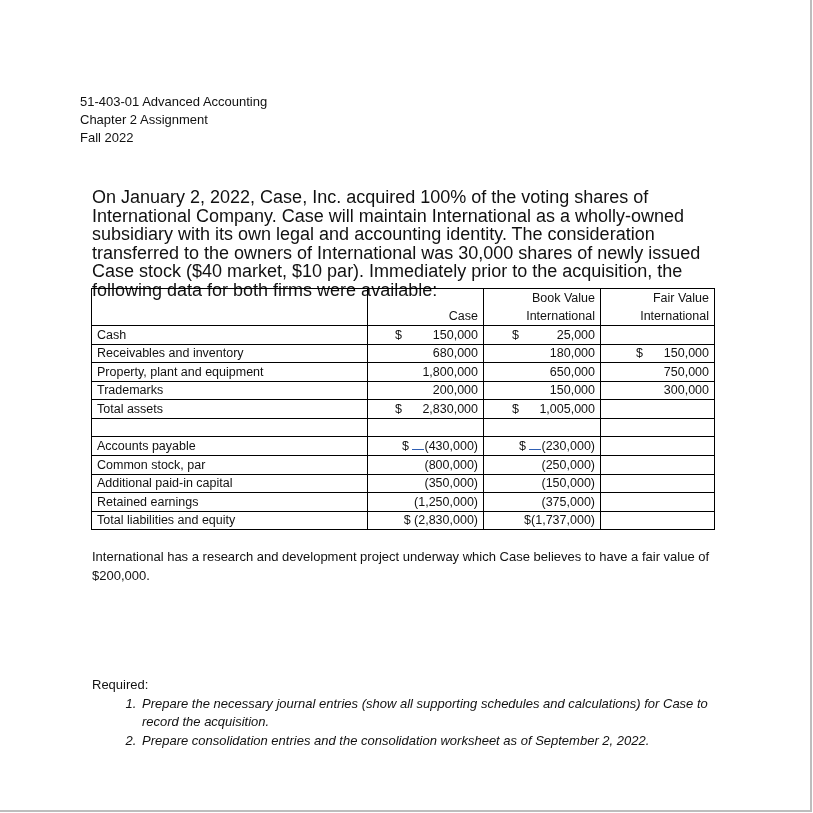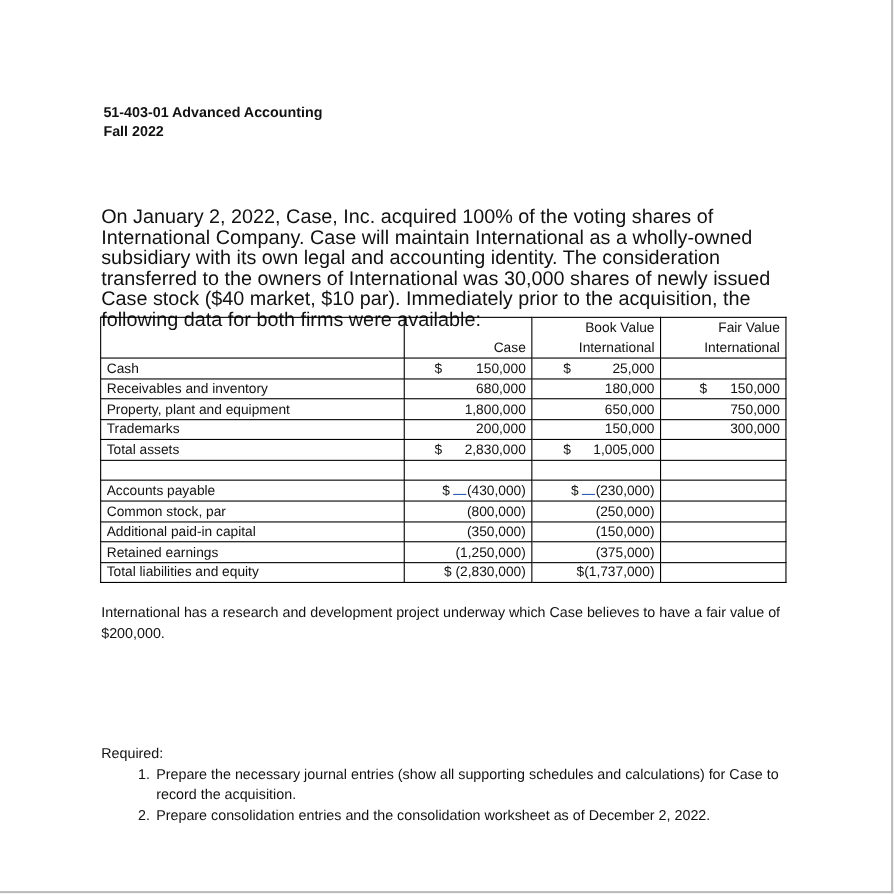--- a/index.html
+++ b/index.html
@@ -23,23 +23,23 @@
       background: #bdbdbd;
     }
     .page-edge-bottom {
       position: absolute;
       left: 0; top: 810px;
       width: 812px; height: 2px;
       background: #bdbdbd;
     }
     .header-block {
       position: absolute;
-      left: 94px;
+      left: 80px;
       top: 93px;
-      font-weight: bold;
+      font-weight: normal;
       font-size: 13px;
       line-height: 18px;
     }
     .header-block div { white-space: nowrap; }
 
     .intro {
       position: absolute;
       left: 92px;
       top: 188px;
       width: 630px;
@@ -99,31 +99,33 @@
       position: absolute;
       left: 92px;
       top: 676px;
       width: 640px;
       line-height: 18.5px;
       font-size: 13px;
     }
     .required ol {
       margin: 0;
       padding-left: 48px;
+      font-style: italic;
     }
     .required ol li { padding-left: 2px; }
   </style>
 </head>
 <body>
 
 <div class="page-edge-right"></div>
 <div class="page-edge-bottom"></div>
 
 <div class="header-block">
   <div>51-403-01 Advanced Accounting</div>
+  <div>Chapter 2 Assignment</div>
   <div>Fall 2022</div>
 </div>
 
 <p class="intro" style="margin:0">On January 2, 2022, Case, Inc. acquired 100% of the voting shares of International Company.  Case will maintain International as a wholly-owned subsidiary with its own legal and accounting identity.  The consideration transferred to the owners of International was 30,000 shares of newly issued Case stock ($40 market, $10 par).  Immediately prior to the acquisition, the following data for both firms were available:</p>
 
 <table class="fin">
   <colgroup>
     <col class="c-label">
       <col class="c-case">
       <col class="c-bv">
@@ -215,15 +217,15 @@
 </table>
 
 <div class="additional">
   <div>International has a research and development project underway which Case believes to have a fair value of $200,000.</div>
 </div>
 
 <div class="required">
   <div>Required:</div>
   <ol>
     <li>Prepare the necessary journal entries (show all supporting schedules and calculations) for Case to record the acquisition.</li>
-    <li>Prepare consolidation entries and the consolidation worksheet as of December 2, 2022.</li>
+    <li>Prepare consolidation entries and the consolidation worksheet as of September 2, 2022.</li>
   </ol>
 </div>
 
 </body></html>

